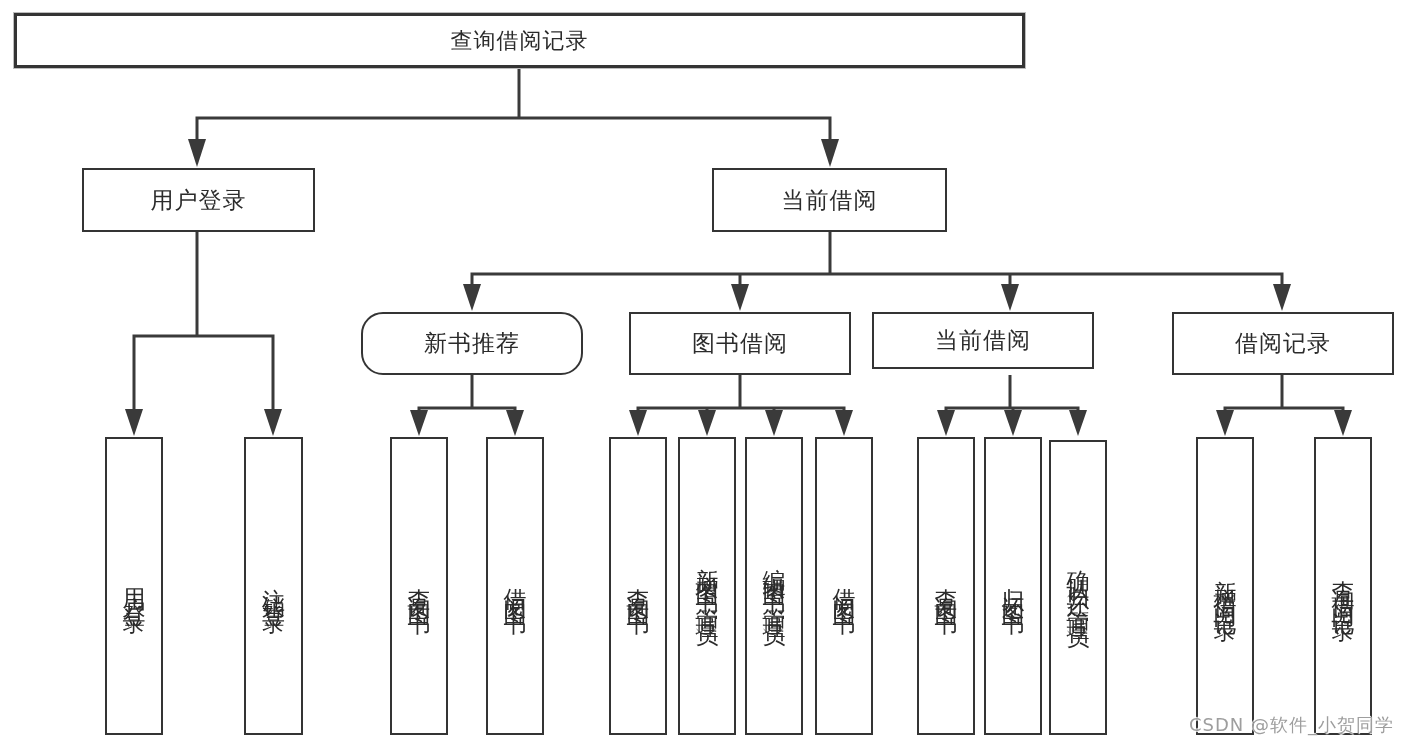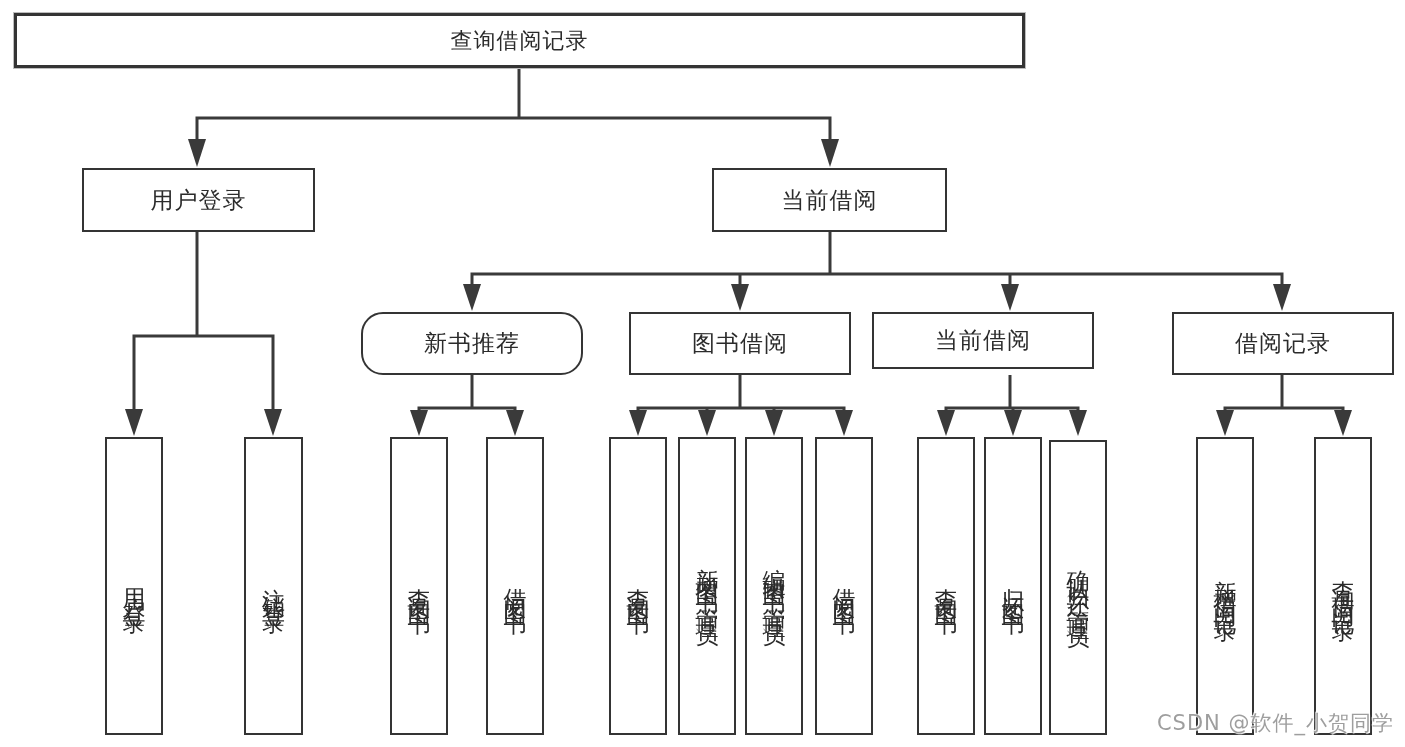--- a/index.html
+++ b/index.html
@@ -43,21 +43,21 @@
     font-size: 23px;
     writing-mode: vertical-rl;
     letter-spacing: 8px;
     line-height: 1;
     text-align: center;
   }
   .watermark {
     position: absolute;
     right: 11px;
     bottom: 10px;
-    font-size: 21px;
+    font-size: 18px;
     color: #9e9e9e;
     letter-spacing: 1px;
     text-shadow: 1px 1px 1px #ffffff, -1px -1px 1px #ffffff;
     white-space: nowrap;
   }
 </style>
 </head>
 <body>
 
 <div class="canvas">

